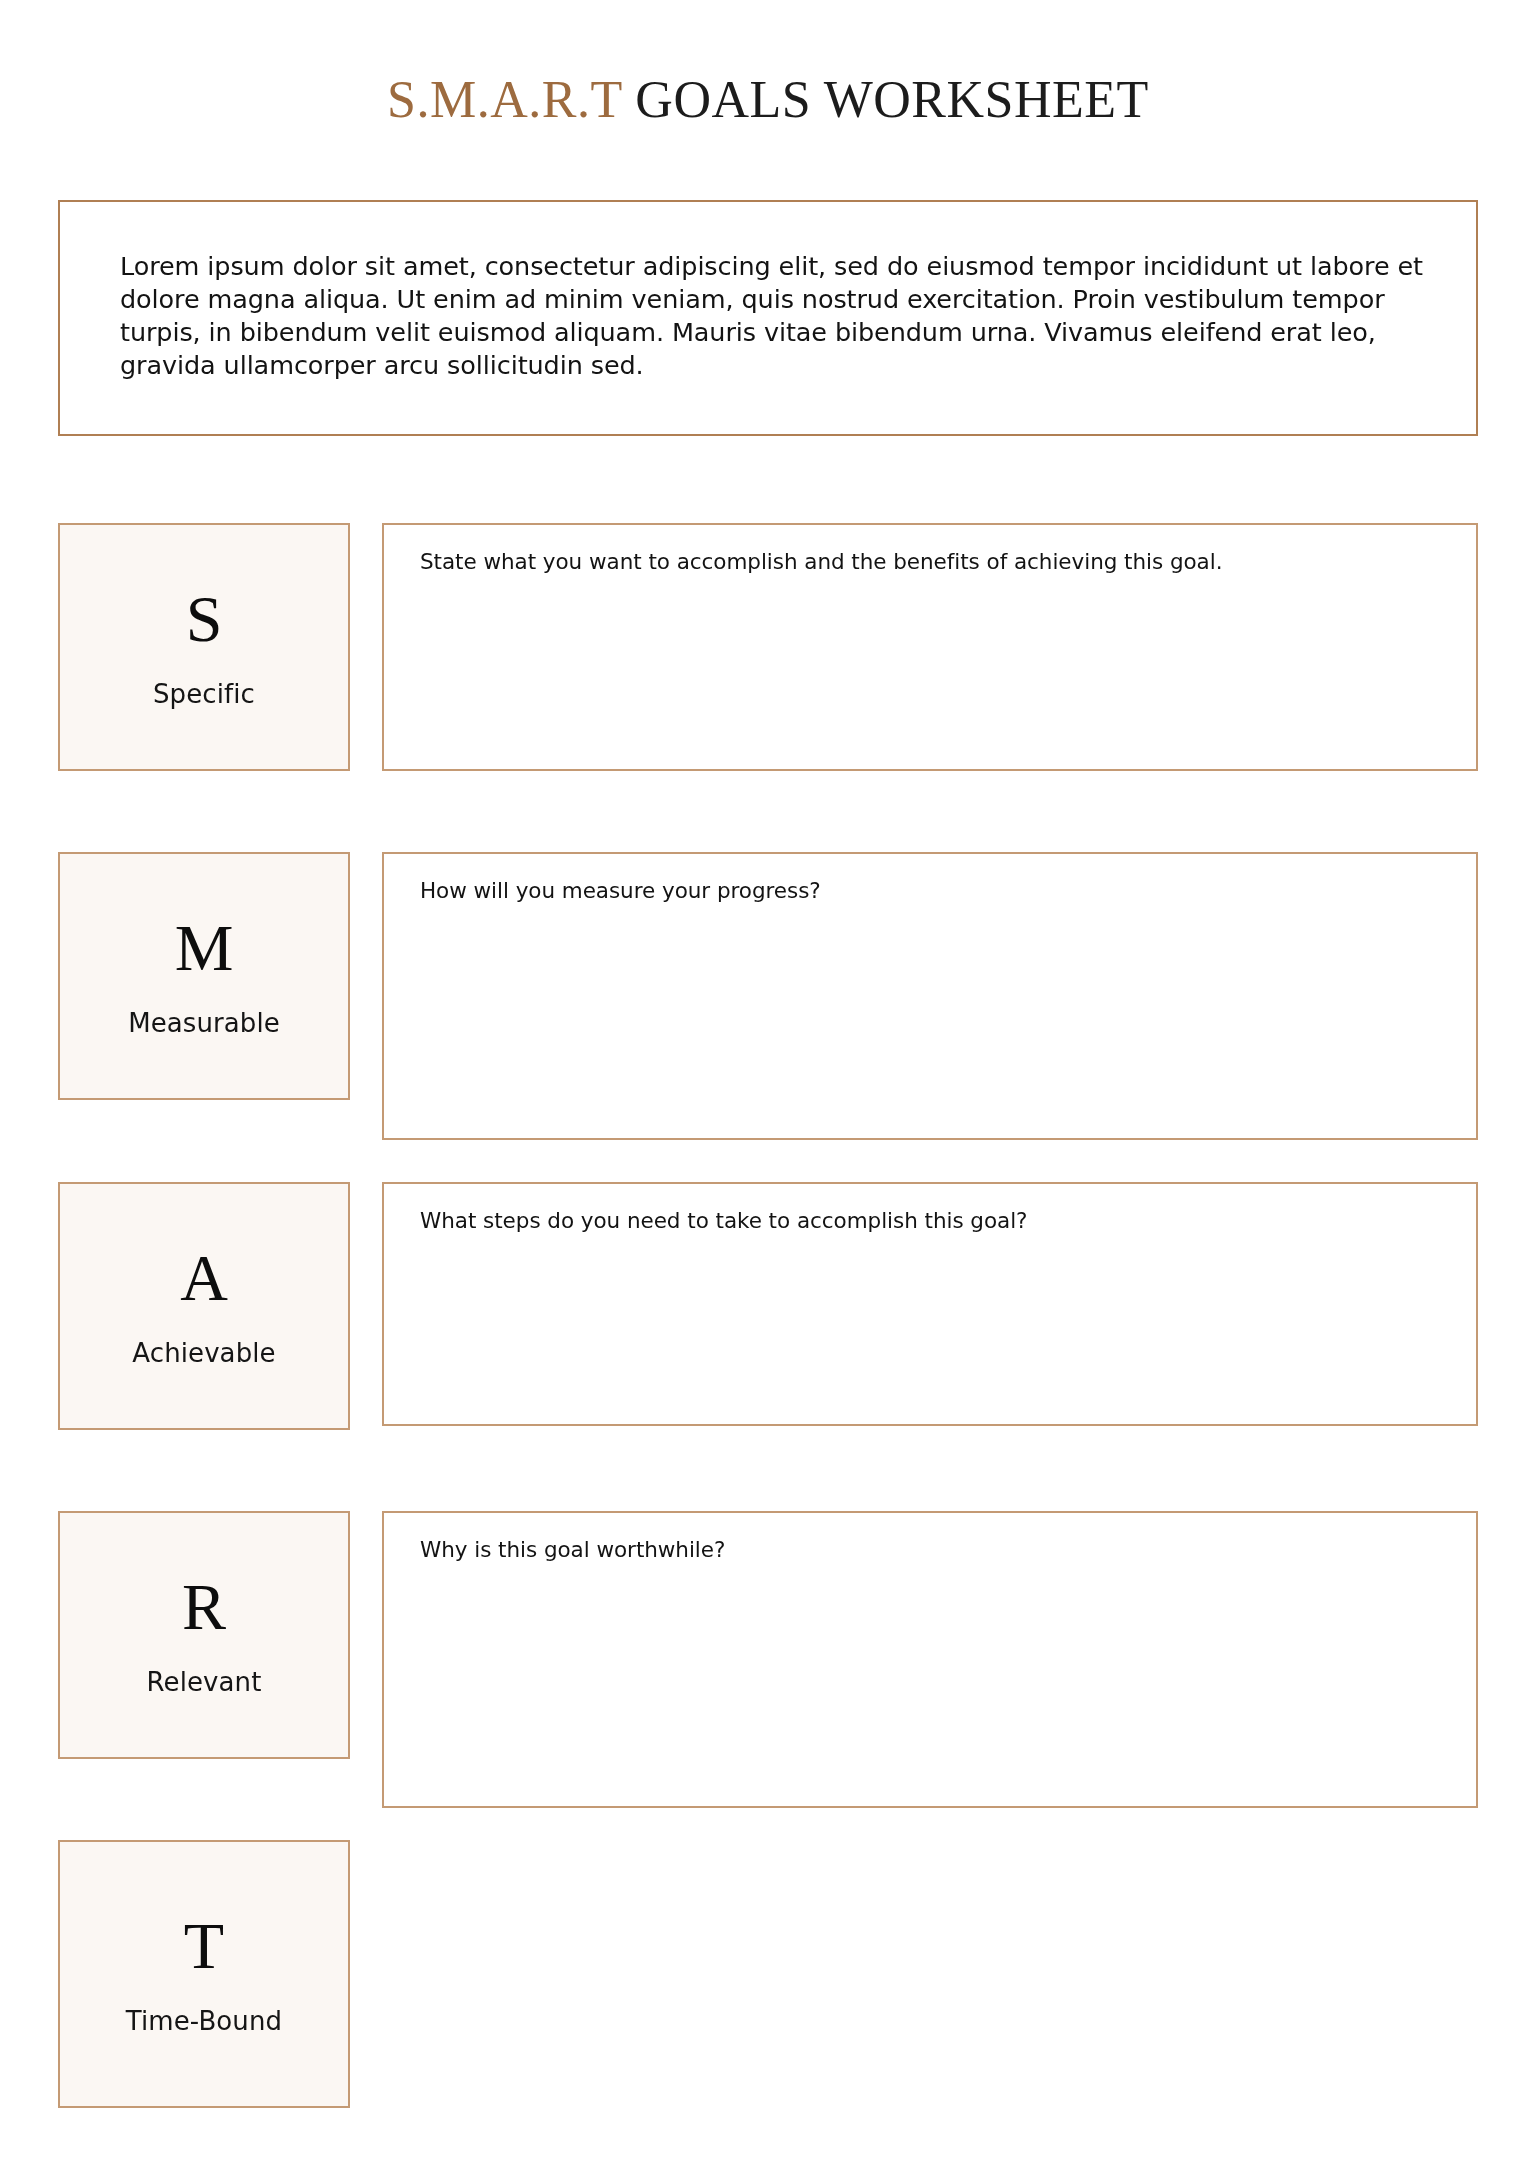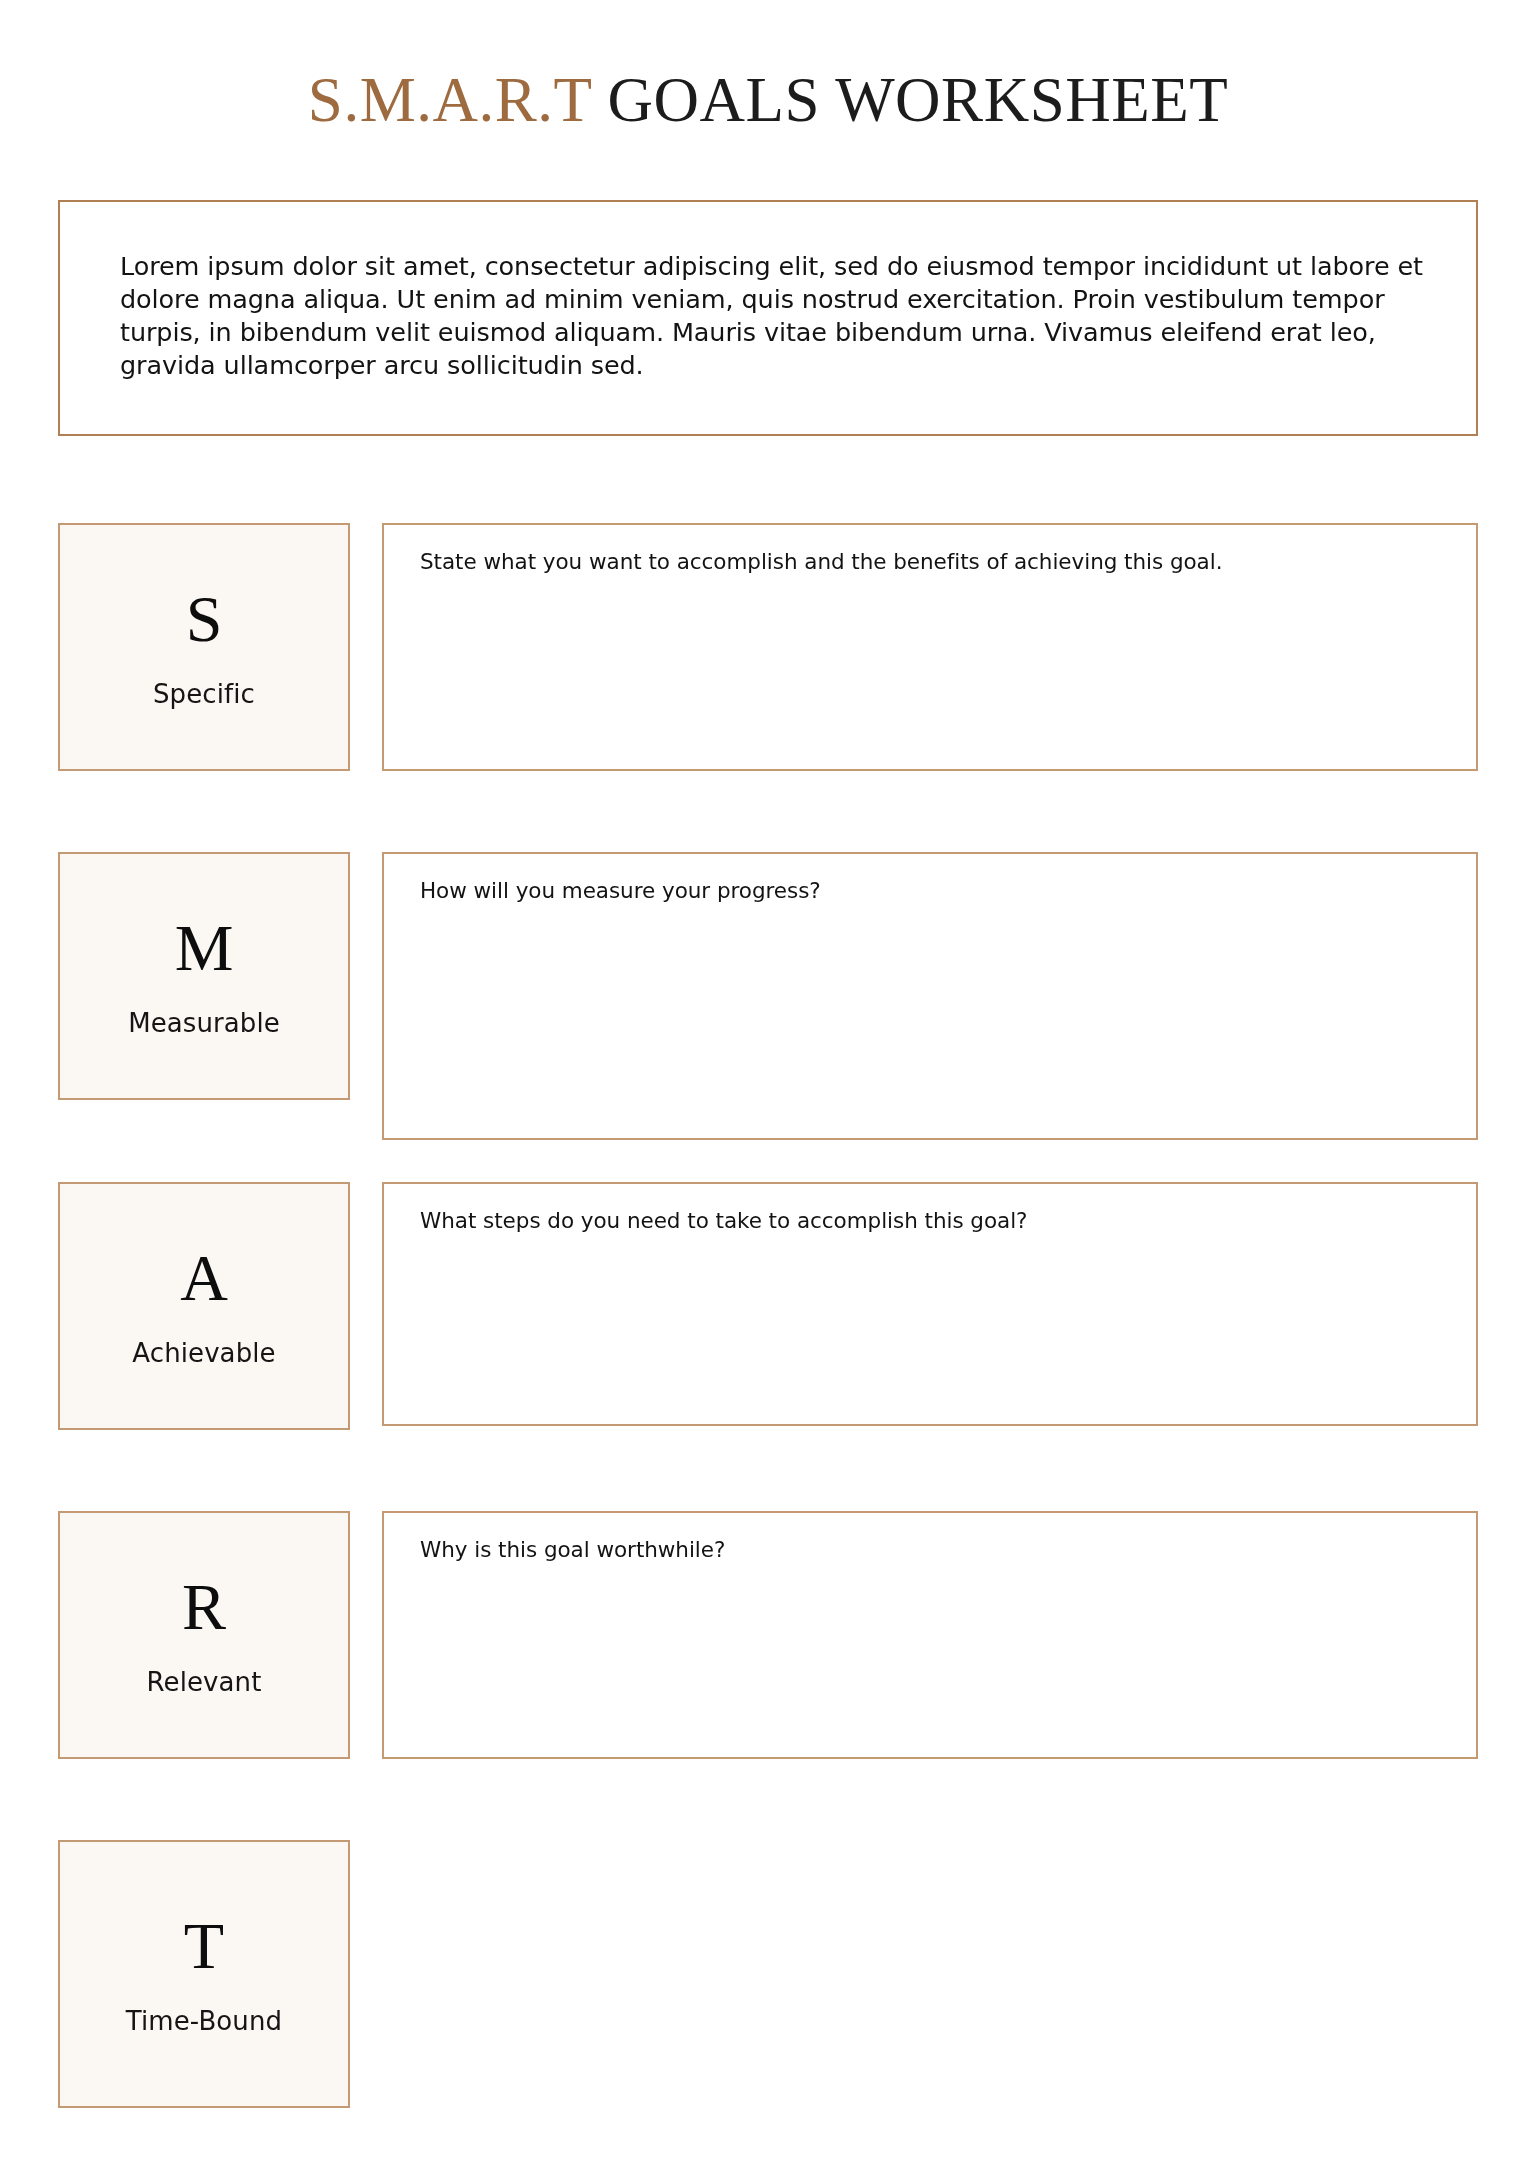--- a/index.html
+++ b/index.html
@@ -18,21 +18,21 @@
   }
 
   
   .title {
     position: absolute;
     left: 0;
     top: 58px;
     width: 1536px;
     text-align: center;
     font-family: "Liberation Serif", serif;
-    font-size: 63px;
+    font-size: 52px;
     line-height: 84px;
     letter-spacing: 0.5px;
     white-space: nowrap;
   }
   .title .smart {
     color: #9d6b3f;
     font-weight: 400;
   }
   .title .rest {
     color: #1c1c1c;
@@ -160,21 +160,21 @@
       </div>
       <div class="answer-box" style="height: 244px;">
         <div class="answer-prompt">What steps do you need to take to accomplish this goal?</div>
       </div>
     </div>
     <div class="row" style="top: 1511px; height: 248px;">
       <div class="letter-box" style="height: 248px;">
         <div class="letter-glyph">R</div>
         <div class="letter-label">Relevant</div>
       </div>
-      <div class="answer-box" style="height: 248px;">
+      <div class="answer-box" style="height: 297px;">
         <div class="answer-prompt">Why is this goal worthwhile?</div>
       </div>
     </div>
     <div class="row" style="top: 1840px; height: 268px;">
       <div class="letter-box" style="height: 268px;">
         <div class="letter-glyph">T</div>
         <div class="letter-label">Time-Bound</div>
       </div>
     </div>
   </div>

